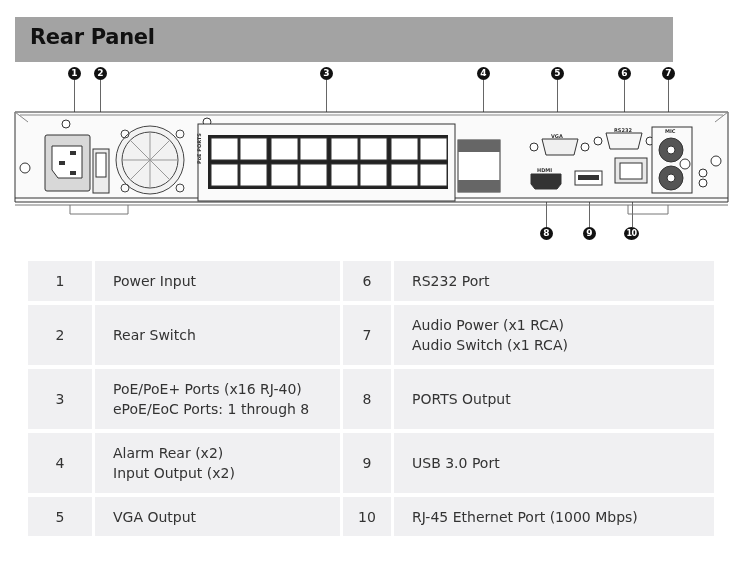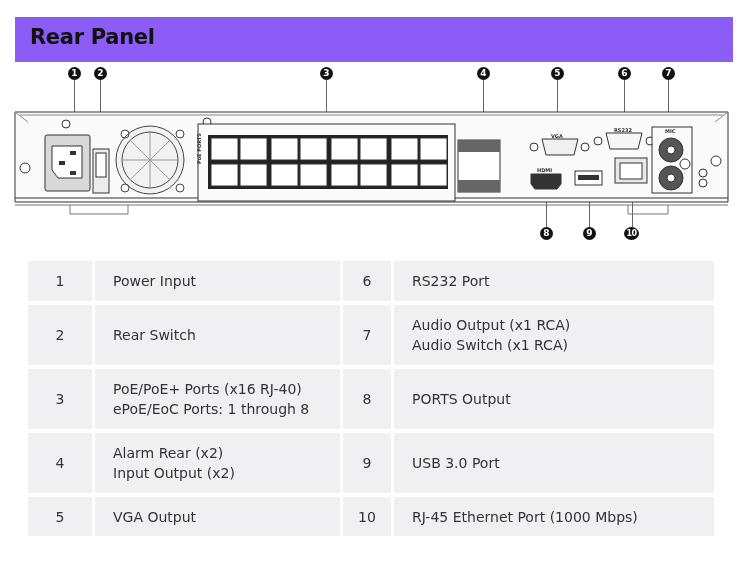--- a/index.html
+++ b/index.html
@@ -1,19 +1,19 @@
 <!DOCTYPE html>
 <html><head>
 <meta charset="utf-8">
 <style>
   html, body { margin:0; padding:0; background:#ffffff; }
   body { width:751px; height:569px; position:relative; overflow:hidden;
          font-family:"DejaVu Sans","Liberation Sans",sans-serif; color:#222; }
-  .header-bar { position:absolute; left:15px; top:17px; width:718px; height:45px;
-                background:#8b5cf6; }
+  .header-bar { position:absolute; left:15px; top:17px; width:658px; height:45px;
+                background:#a3a3a3; }
   .header-title { position:absolute; left:15px; top:8px; font-size:21px; font-weight:bold;
                   color:#111; letter-spacing:-0.3px; font-family:"DejaVu Sans",sans-serif; }
   .diagram { position:absolute; left:0; top:62px; width:751px; height:190px; }
   .callout { position:absolute; width:13px; height:13px; border-radius:50%; background:#111;
              color:#fff; font-size:9px; font-weight:bold; line-height:13px; text-align:center;
              font-family:"DejaVu Sans",sans-serif; }
   .callout.wide { width:15px; font-size:8px; letter-spacing:-0.5px; }
   .leader { position:absolute; width:1px; background:#666; }
   table.legend { position:absolute; left:28px; top:261px; border-collapse:separate;
                  border-spacing:3px 4px; margin:-4px -3px; }
@@ -192,21 +192,21 @@
           <div>RS232 Port</div>
         </td>
   </tr>
   <tr style="height:60px">
     <td class="num">2</td>
     <td class="desc">
           <div>Rear Switch</div>
         </td>
     <td class="num">7</td>
     <td class="desc">
-          <div>Audio Output (x1 RCA)</div>
+          <div>Audio Power (x1 RCA)</div>
           <div>Audio Switch (x1 RCA)</div>
         </td>
   </tr>
   <tr style="height:60px">
     <td class="num">3</td>
     <td class="desc">
           <div>PoE/PoE+ Ports (x16 RJ-40)</div>
           <div>ePoE/EoC Ports: 1 through 8</div>
         </td>
     <td class="num">8</td>

